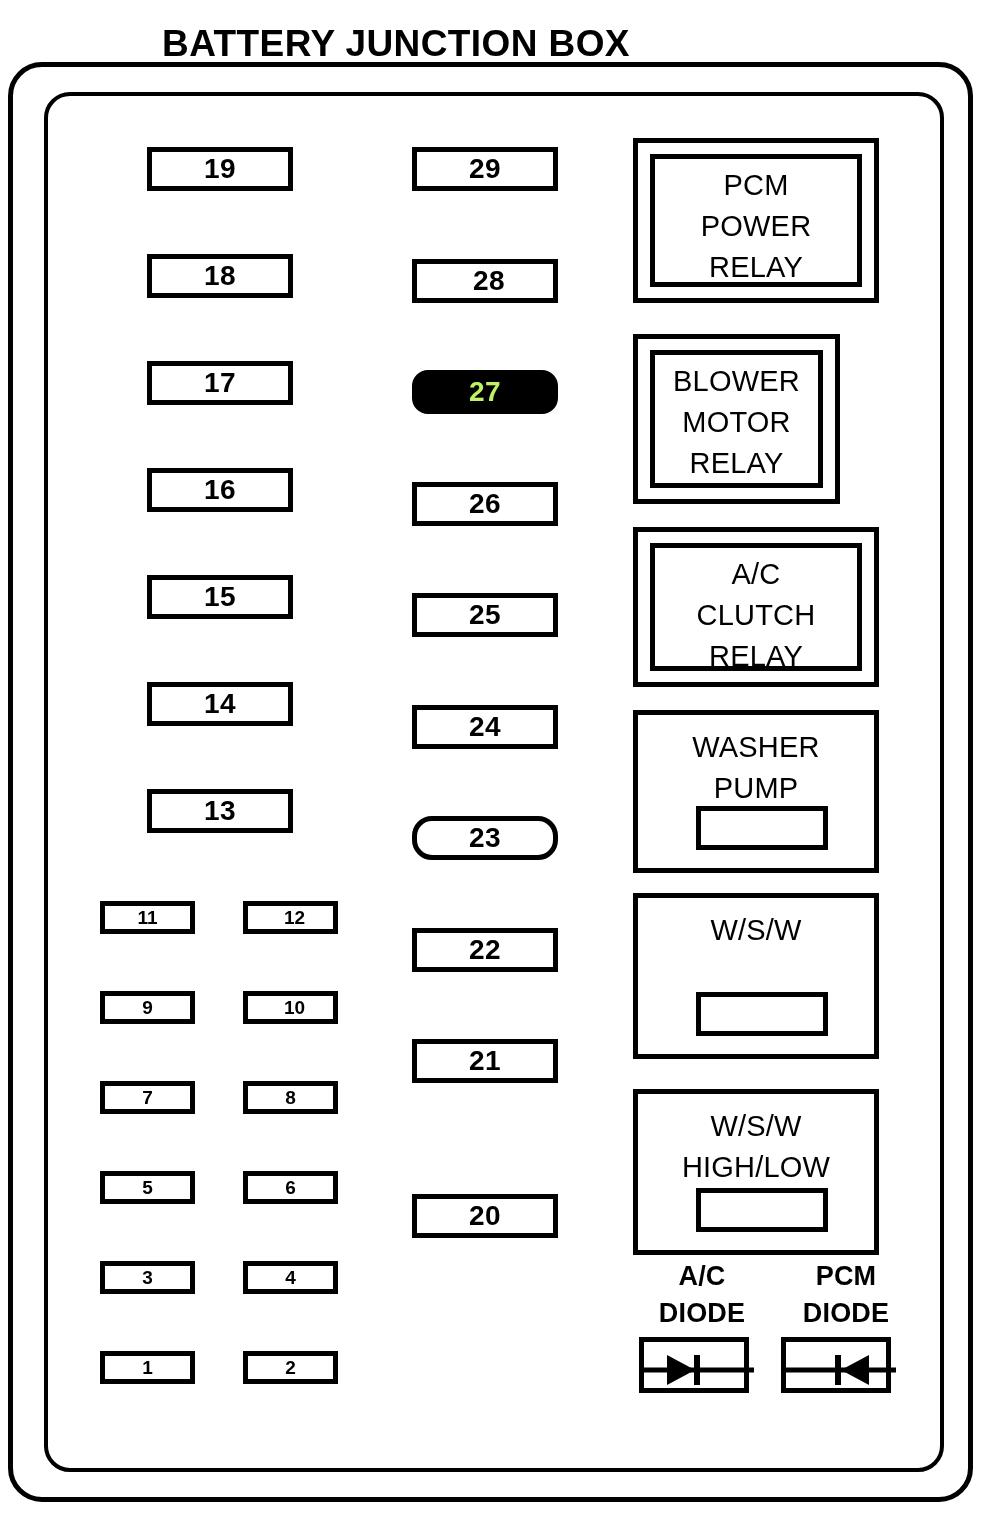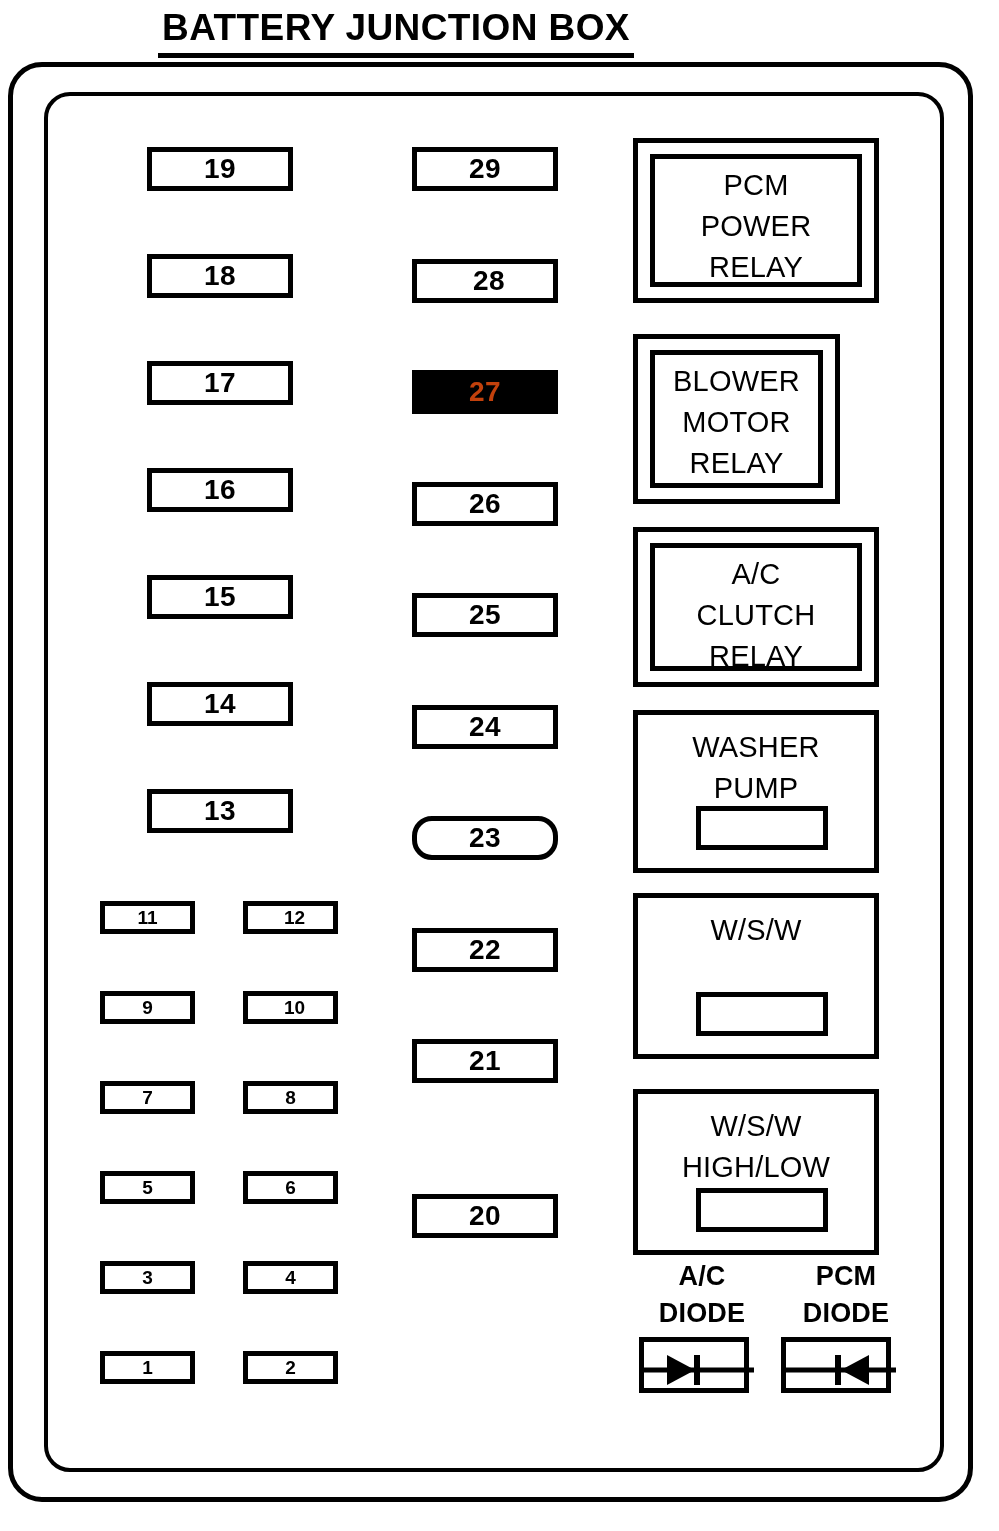--- a/index.html
+++ b/index.html
@@ -13,21 +13,21 @@
     position: relative;
     font-family: "Liberation Sans", sans-serif;
     color: #000000;
     overflow: hidden;
   }
 
   
   #title-block {
     position: absolute;
     left: 0;
-    top: 6px;
+    top: 22px;
     width: 792px;
     text-align: center;
   }
   #title-text {
     display: inline-block;
     font-size: 37px;
     font-weight: bold;
     letter-spacing: 0.4px;
     line-height: 44px;
     border-bottom: 5px solid #000;
@@ -67,22 +67,23 @@
     box-sizing: border-box;
     background: #fff;
     font-size: 28px;
     font-weight: bold;
     line-height: 34px;
     text-align: center;
     letter-spacing: 0.5px;
   }
   .fuse-lg.active {
     background: #000;
-    color: #c2410c;
+    color: #bef264;
     border-color: #000;
+    border-radius: 16px;
   }
   .fuse-sm {
     position: absolute;
     width: 95px;
     height: 33px;
     border: 5px solid #000;
     box-sizing: border-box;
     background: #fff;
     font-size: 19px;
     font-weight: bold;

